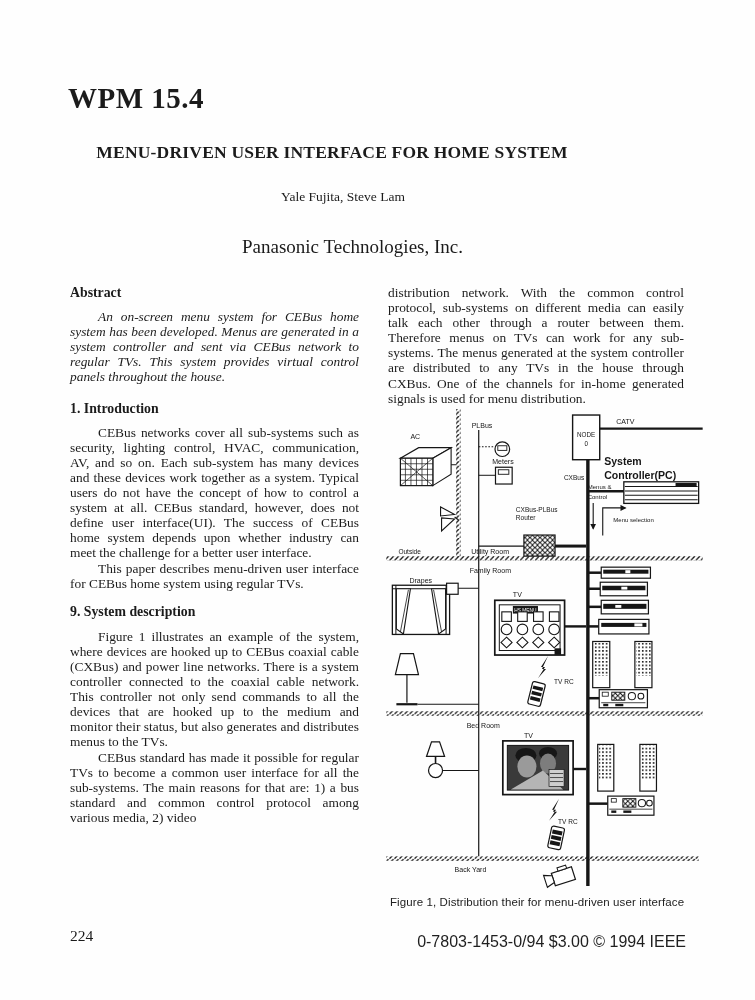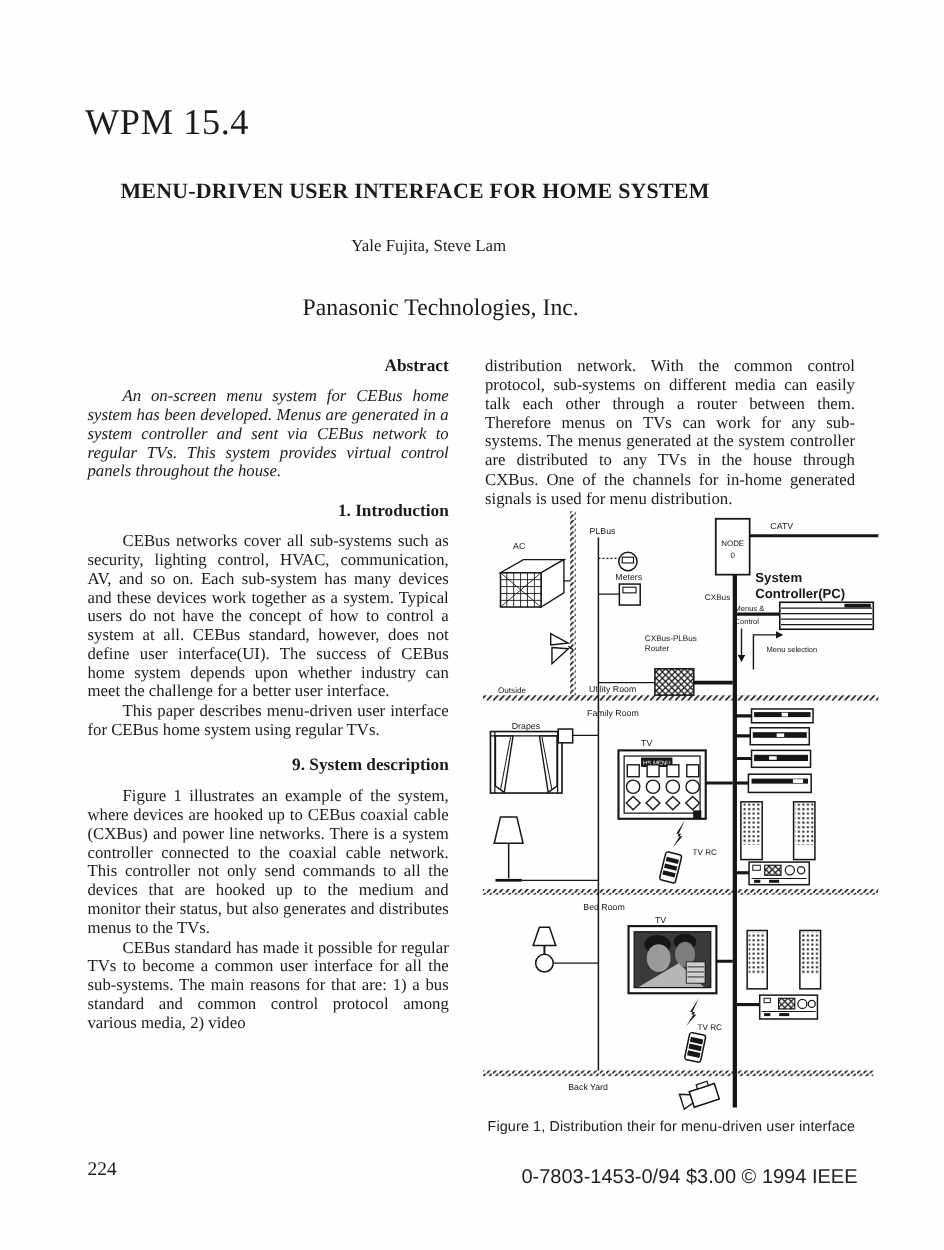--- a/index.html
+++ b/index.html
@@ -4,40 +4,40 @@
 <style>
   html,body{margin:0;padding:0;background:#ffffff;}
   .page{
     position:relative;width:755px;height:1000px;margin:0 auto;
     background:#fefefe;color:#1b1b1b;
     font-family:"Liberation Serif", serif;
     overflow:hidden;
   }
   .paper-code{
     position:absolute;left:68px;top:82px;
-    font-size:29px;font-weight:normal;letter-spacing:0.5px;
+    font-size:29px;font-weight:bold;letter-spacing:0.5px;
   }
   .title{
     position:absolute;left:0;top:142px;width:664px;text-align:center;
     font-size:17.5px;font-weight:bold;letter-spacing:0.2px;
   }
   .authors{
     position:absolute;left:0;top:189px;width:686px;text-align:center;
     font-size:13.5px;
   }
   .affiliation{
     position:absolute;left:0;top:236px;width:705px;text-align:center;
     font-size:19px;
   }
   .col{position:absolute;top:285px;font-size:13.4px;line-height:15.1px;text-align:justify;}
   .col-left{left:70px;width:289px;}
   .col-right{left:388px;width:296px;}
   .col p{margin:0;text-indent:28px;}
   .col p.no-indent{text-indent:0;}
-  .sec-head{font-weight:bold;text-align:right;font-size:13.8px;margin:0 0 9px 0;}
+  .sec-head{font-weight:bold;text-align:left;font-size:13.8px;margin:0 0 9px 0;}
   .sec-head.mid{margin:16px 0 9px 0;}
   .sec-head.mid2{margin:13px 0 10px 0;}
   .abstract{font-style:italic;}
   .figure-wrap{margin-top:1px;margin-left:-4px;width:322px;}
   .figure-caption{
     font-family:"Liberation Sans", sans-serif;
     font-size:11.5px;color:#222;margin:3px 0 0 6px;letter-spacing:0.1px;
   }
   .page-number{position:absolute;left:70px;top:927px;font-size:15.5px;}
   .copyright{

